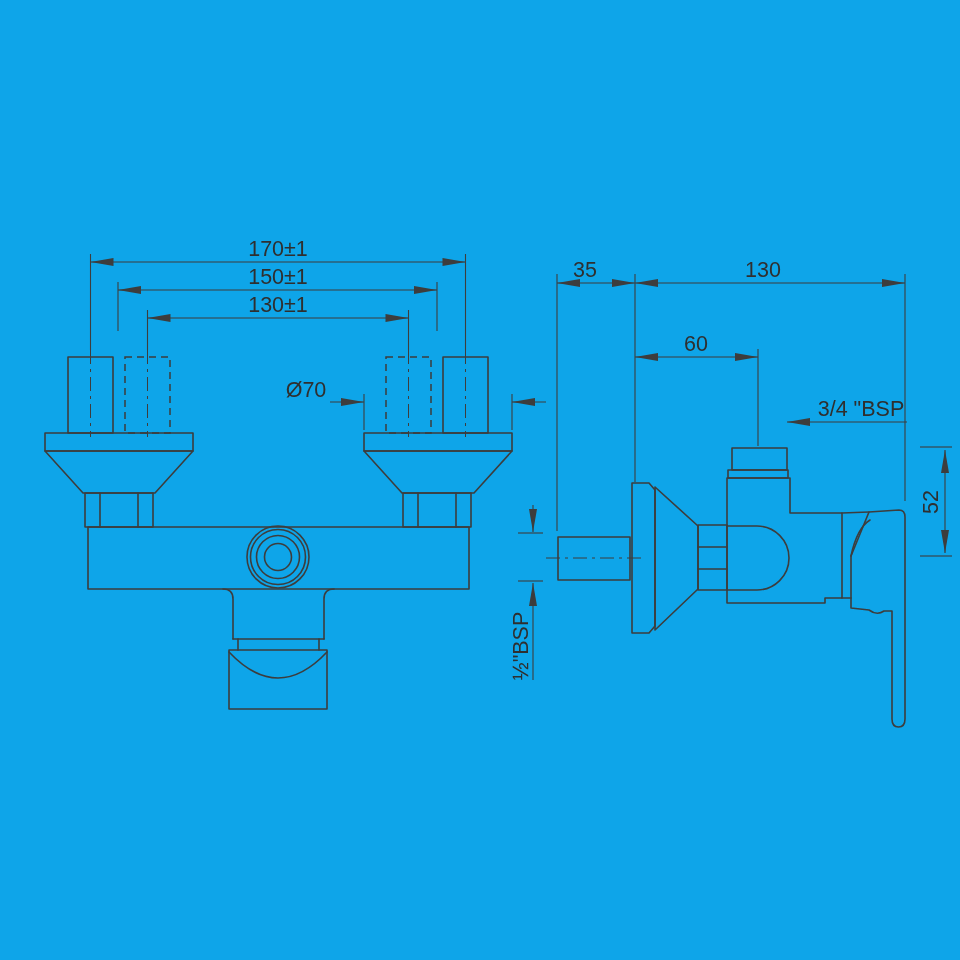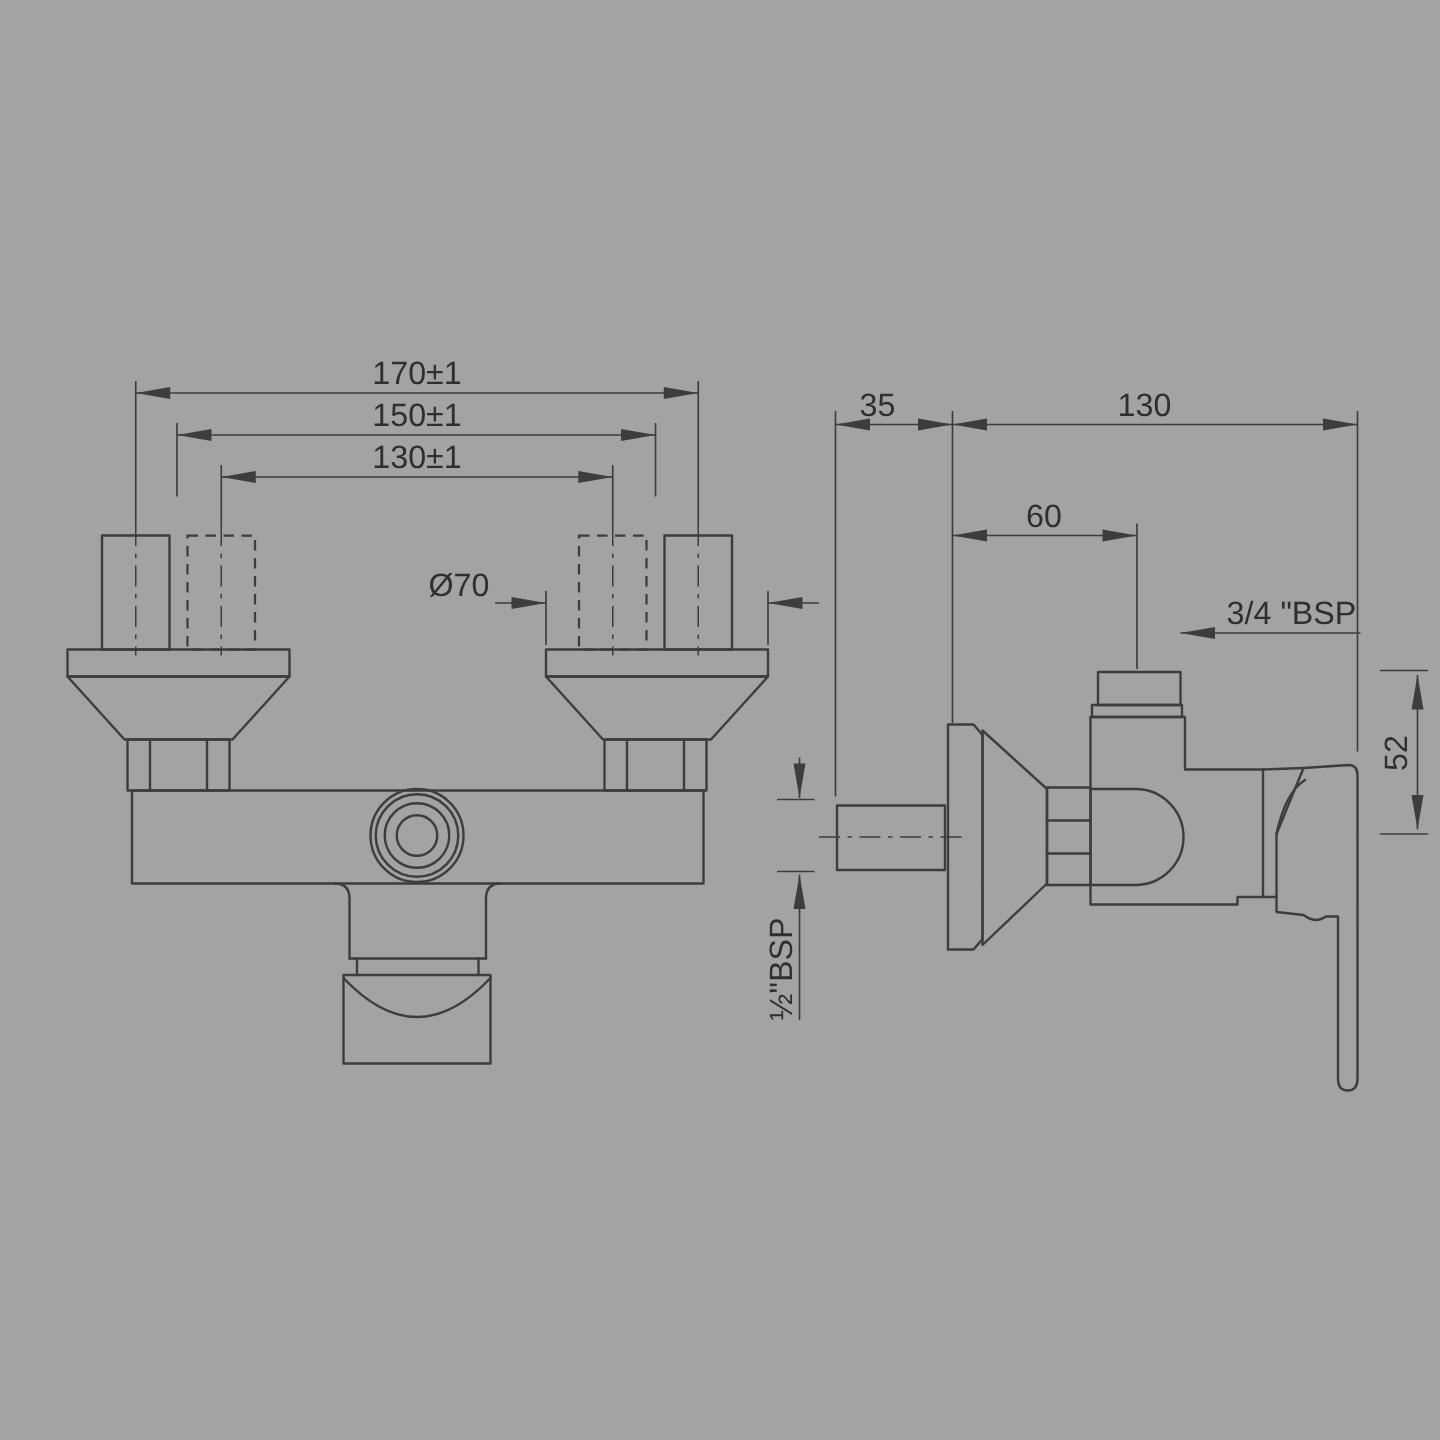--- a/index.html
+++ b/index.html
@@ -1,16 +1,16 @@
 <!DOCTYPE html>
 <html><head>
 <meta charset="utf-8">
 <style>
   html,body{margin:0;padding:0;background:#ffffff;}
-  .canvas{position:relative;width:960px;height:960px;background:#a3a3a3;overflow:hidden;}
+  .canvas{position:relative;width:960px;height:960px;background:#0ea5e9;overflow:hidden;}
   svg{display:block;}
   .ol{fill:none;stroke:#3d3d3d;stroke-width:1.6;stroke-linejoin:round;stroke-linecap:round;}
   .dim{fill:none;stroke:#3d3d3d;stroke-width:1.1;stroke-linecap:butt;}
   .hid{fill:none;stroke:#3d3d3d;stroke-width:1.5;stroke-dasharray:7 5;}
   .cl{fill:none;stroke:#3d3d3d;stroke-width:1;stroke-dasharray:14 5 3 5;}
   .arr{fill:#3d3d3d;stroke:none;}
   text{font-family:"Liberation Sans", sans-serif;font-size:21.5px;fill:#2f2f2f;}
 </style>
 </head>
 <body>

